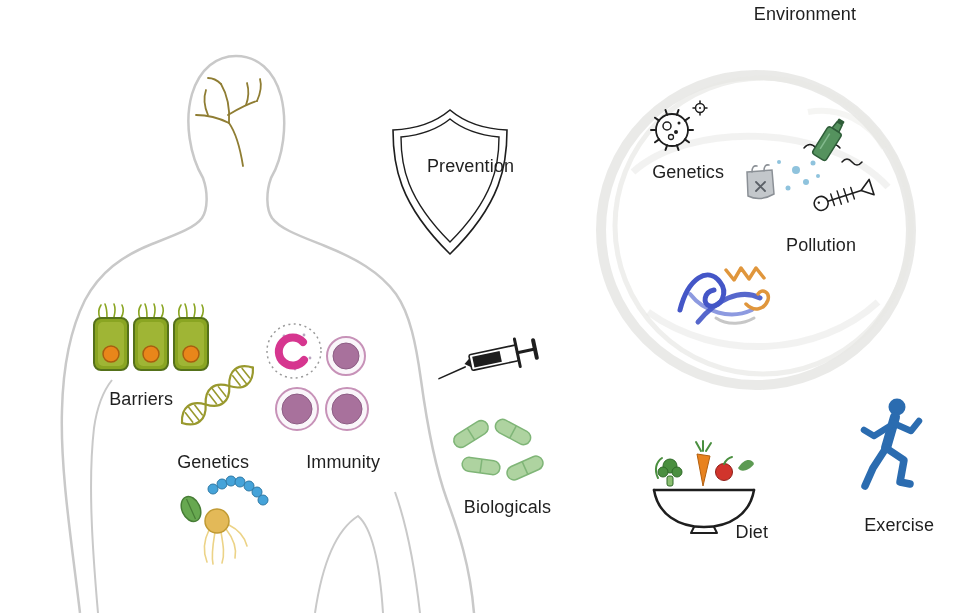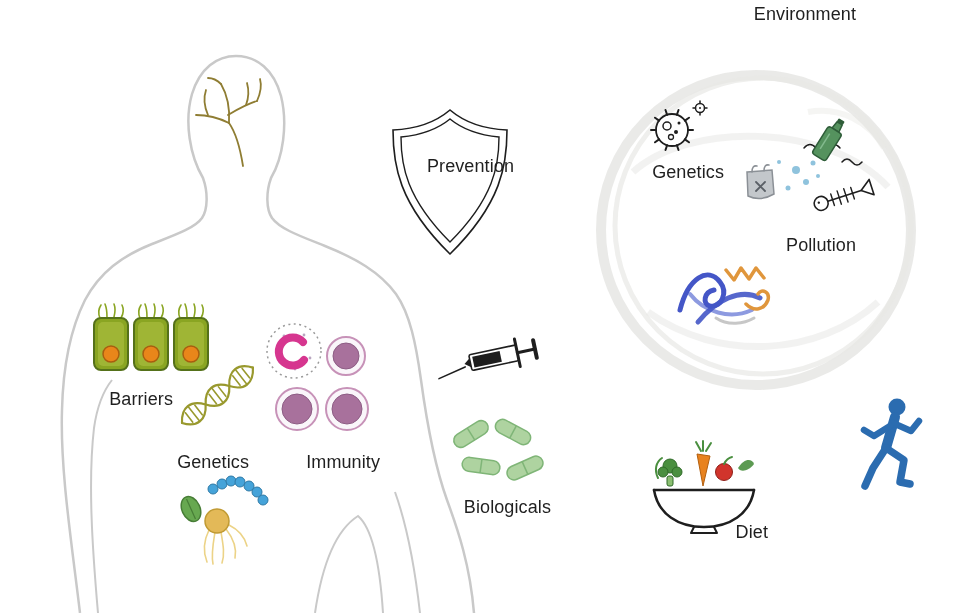--- a/index.html
+++ b/index.html
@@ -311,14 +311,15 @@
   </div>
 
   <div class="label" style="left:386px;top:154px;width:128px">Prevention</div>
   <div class="label" style="left:73px;top:387px;width:100px">Barriers</div>
   <div class="label" style="left:149px;top:450px;width:100px">Genetics</div>
   <div class="label" style="left:441px;top:495px;width:110px">Biologicals</div>
   <div class="label" style="left:270px;top:450px;width:110px">Immunity</div>
   <div class="label" style="left:624px;top:160px;width:100px">Genetics</div>
   <div class="label" style="left:756px;top:233px;width:100px">Pollution</div>
   <div class="label" style="left:708px;top:520px;width:60px">Diet</div>
+  <div class="label" style="left:834px;top:513px;width:100px">Exercise</div>
 
 </div>
 
 </body></html>

